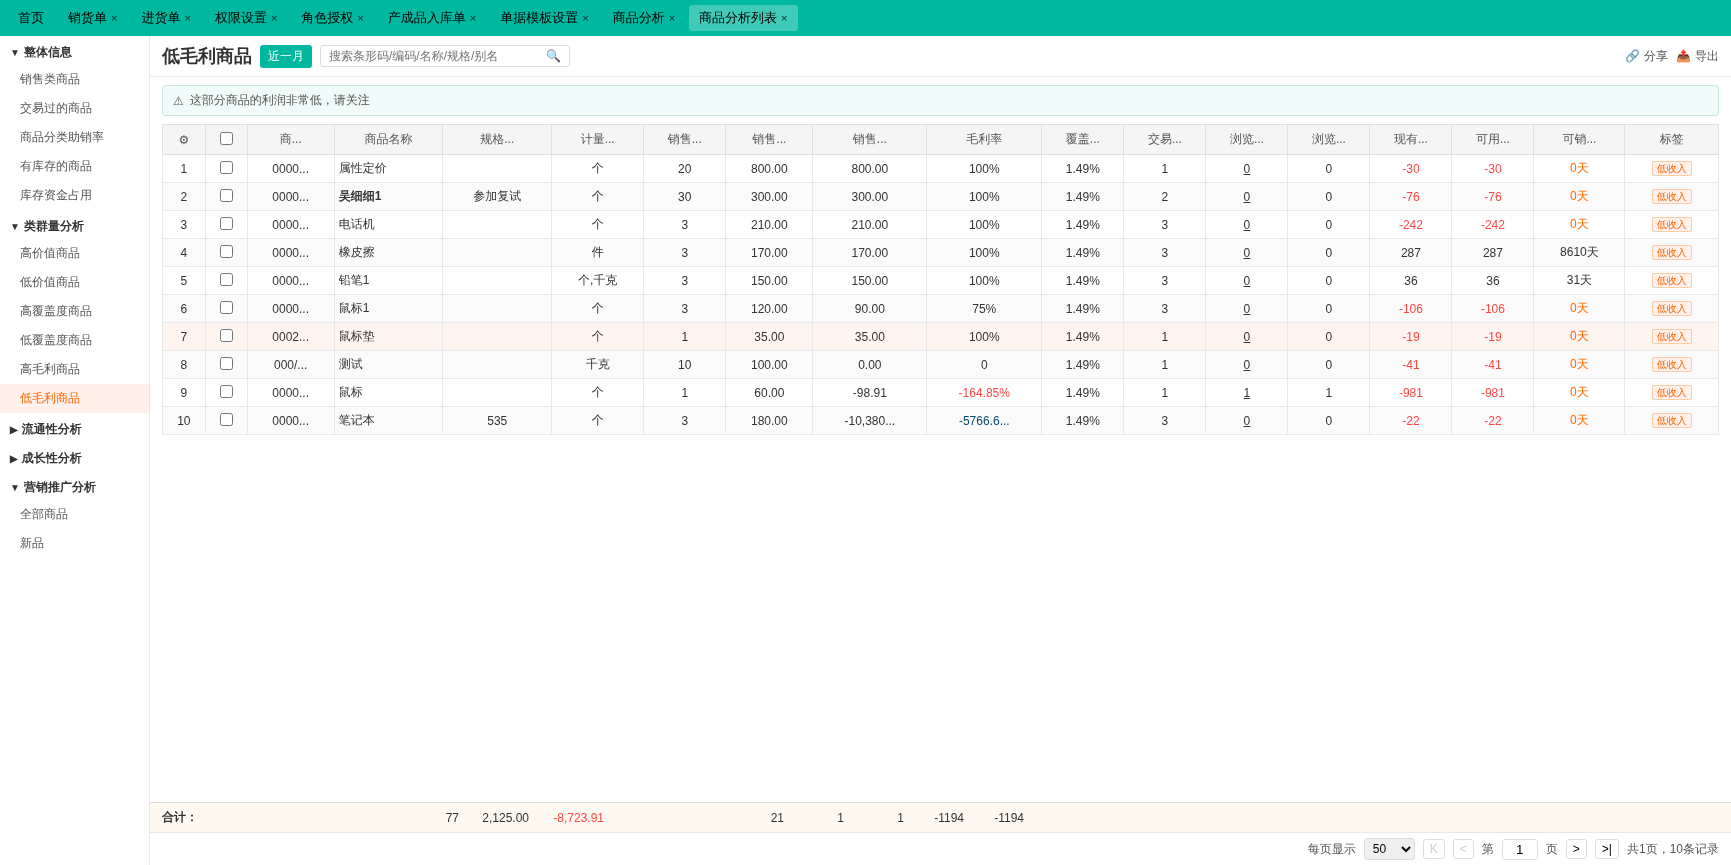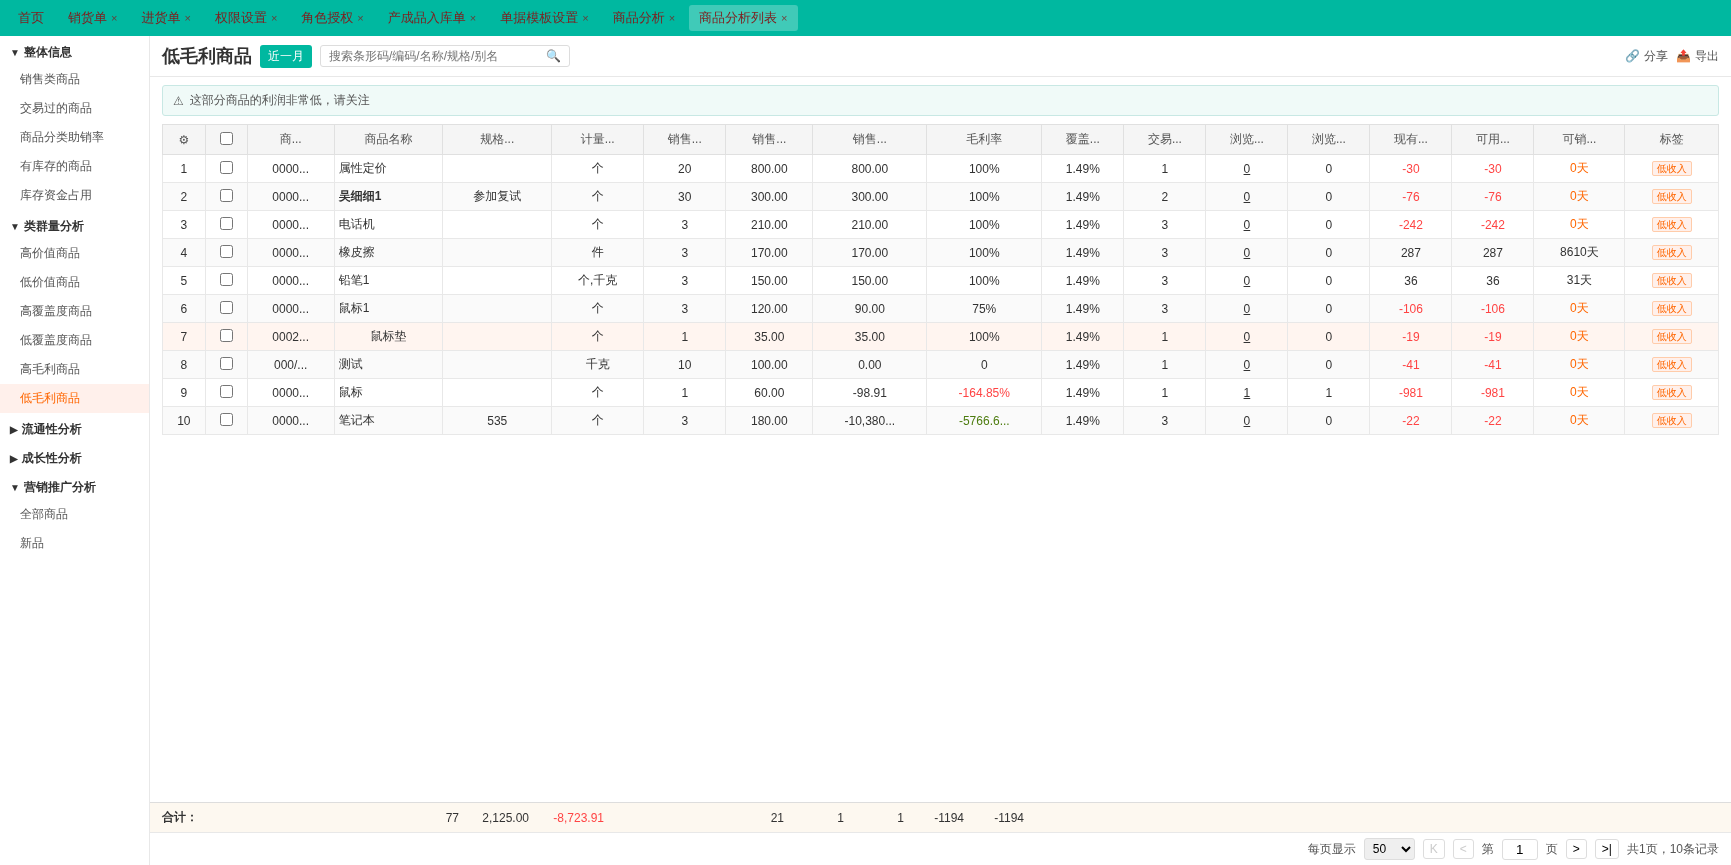--- a/index.html
+++ b/index.html
@@ -8,21 +8,21 @@
     
     .top-nav {
       background: #00b8a0;
       display: flex;
       align-items: center;
       height: 36px;
       padding: 0 8px;
       gap: 4px;
     }
     .nav-item {
-      color: #7f1d1d;
+      color: #000000;
       padding: 4px 10px;
       cursor: pointer;
       font-size: 13px;
       border-radius: 3px;
       white-space: nowrap;
       display: flex; align-items: center; gap: 2px;
     }
     .nav-item.active { background: rgba(255,255,255,0.25); }
     .nav-close { font-size: 11px; margin-left: 2px; opacity: 0.8; }
 
@@ -488,21 +488,21 @@
       <td>0</td>
       <td style="color:#ff4444">-106</td>
       <td style="color:#ff4444">-106</td>
       <td style="color:#ff6600">0天</td>
       <td><span class="tag-badge">低收入</span></td>
     </tr>
             <tr class="highlighted">
       <td>7</td>
       <td><input type="checkbox" style=""></td>
       <td>0002...</td>
-      <td style="text-align:center;">鼠标垫</td>
+      <td style="text-align:left;">鼠标垫</td>
       <td></td>
       <td>个</td>
       <td>1</td>
       <td>35.00</td>
       <td style="color:#333">35.00</td>
       <td style="color:#333">100%</td>
       <td>1.49%</td>
       <td>1</td>
       <td><span class="underline">0</span></td>
       <td>0</td>
@@ -554,21 +554,21 @@
             <tr>
       <td>10</td>
       <td><input type="checkbox" style=""></td>
       <td>0000...</td>
       <td style="text-align:left;">笔记本</td>
       <td>535</td>
       <td>个</td>
       <td>3</td>
       <td>180.00</td>
       <td style="color:#333">-10,380...</td>
-      <td style="color:#4d7c0f">-5766.6...</td>
+      <td style="color:#0c4a6e">-5766.6...</td>
       <td>1.49%</td>
       <td>3</td>
       <td><span class="underline">0</span></td>
       <td>0</td>
       <td style="color:#ff4444">-22</td>
       <td style="color:#ff4444">-22</td>
       <td style="color:#ff6600">0天</td>
       <td><span class="tag-badge">低收入</span></td>
     </tr>
           </tbody>

